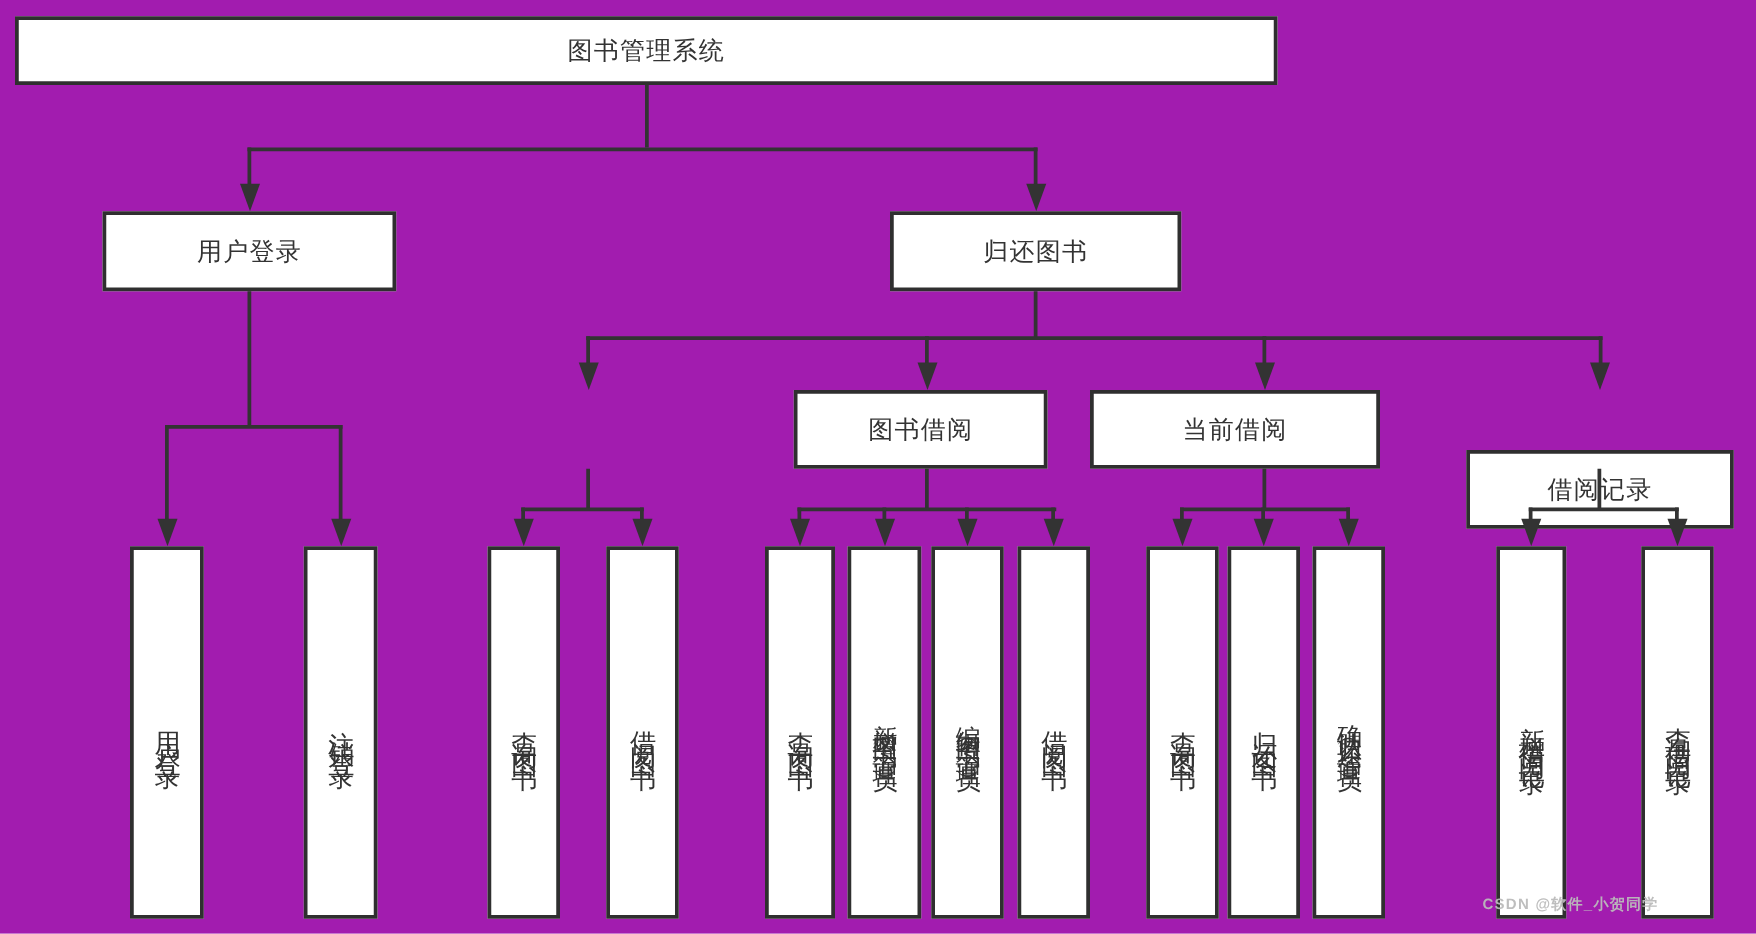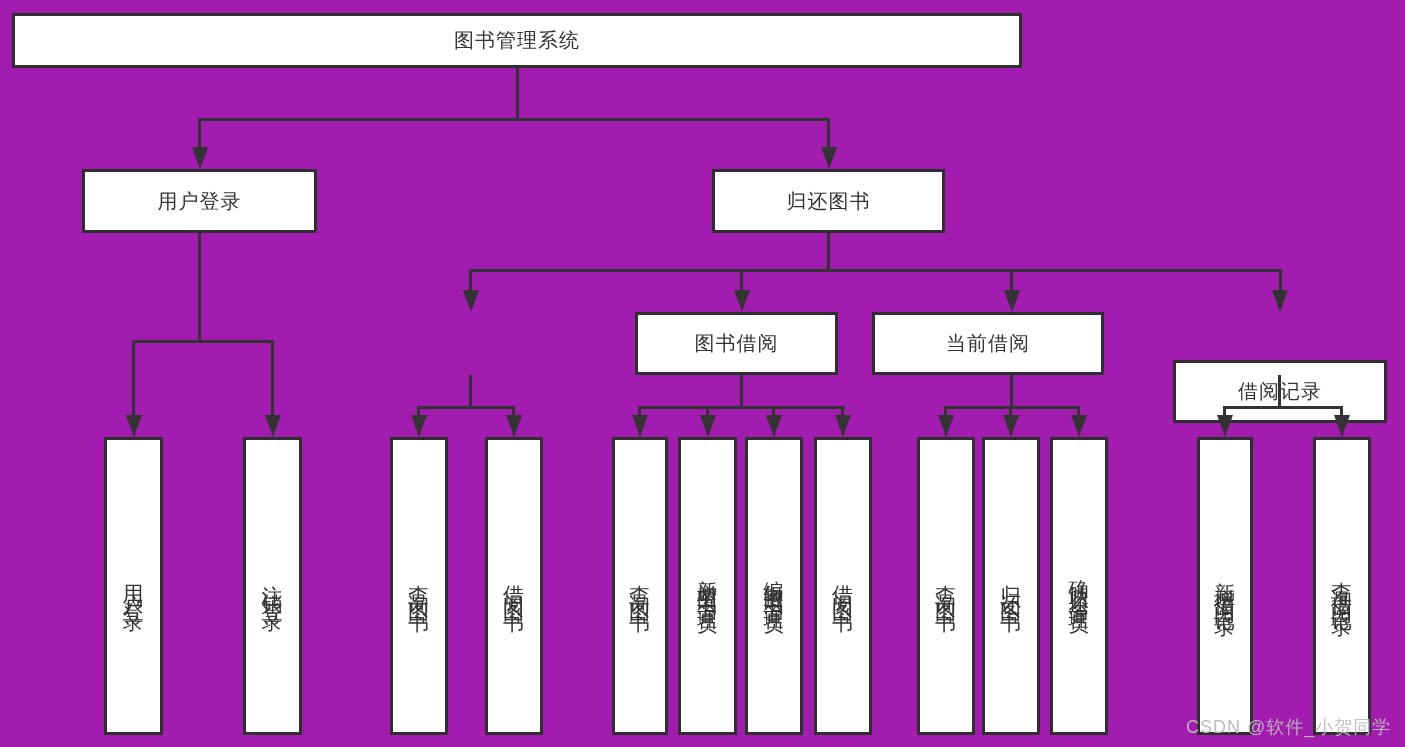--- a/index.html
+++ b/index.html
@@ -19,21 +19,21 @@
   .vline,.hline{position:absolute;background:#333333;}
   .vline{width:3px;}
   .hline{height:3px;}
   .arrow{
     position:absolute;width:0;height:0;
     border-left:8px solid transparent;border-right:8px solid transparent;
     border-top:22px solid #333333;
   }
   .watermark{
     position:absolute;left:1186px;top:715px;z-index:5;
-    font-size:18px;letter-spacing:1px;color:rgba(187,187,187,0.95);white-space:nowrap;
+    font-size:12px;letter-spacing:1px;color:rgba(187,187,187,0.95);white-space:nowrap;font-weight:bold;
   }
 </style>
 </head>
 <body>
 
 <div class="canvas">
 
   <div class="box" style="left:12px;top:13px;width:1010px;height:55px;">
     <span class="hlabel">图书管理系统</span>
   </div>

